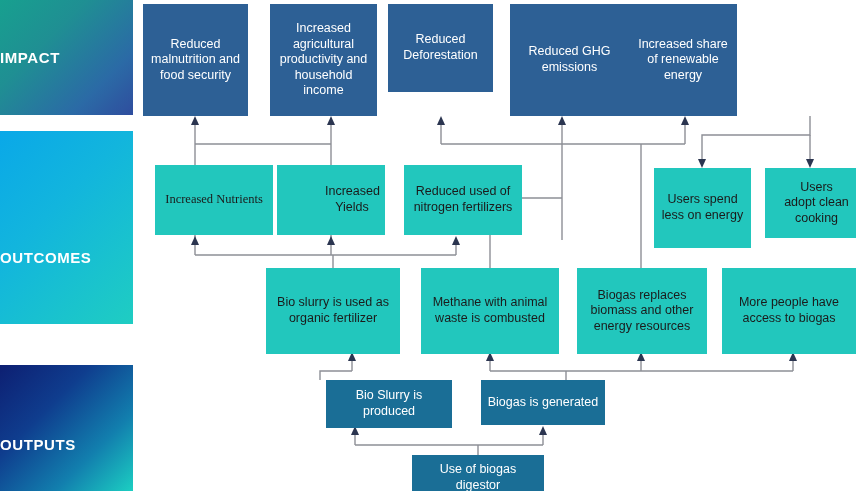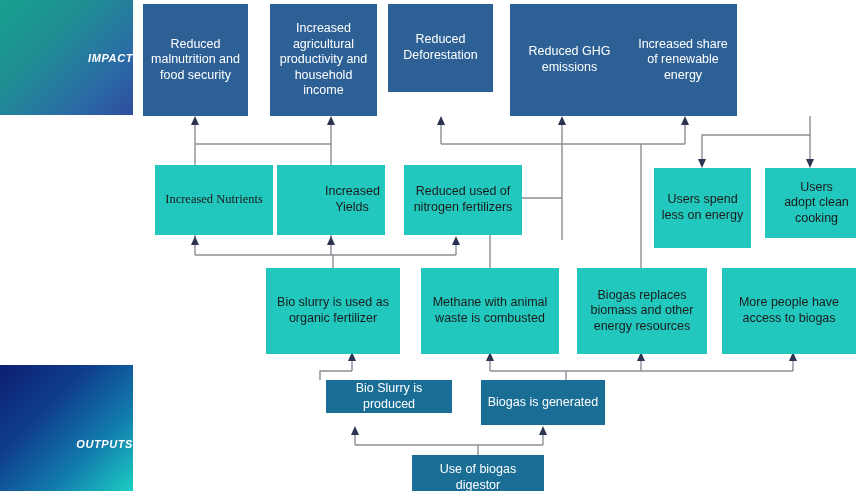--- a/index.html
+++ b/index.html
@@ -7,22 +7,22 @@
     width:860px;height:491px;
     background:#ffffff;
     font-family:"Liberation Sans",sans-serif;
     overflow:hidden;
   }
   #stage{position:relative;width:860px;height:491px;}
 
   
   .band{
     position:absolute;
-    display:flex;align-items:center;justify-content:flex-end;
-    color:#ffffff;font-weight:bold;font-size:11px;letter-spacing:.6px;font-style:italic;
+    display:flex;align-items:center;justify-content:flex-start;
+    color:#ffffff;font-weight:bold;font-size:15px;letter-spacing:.6px;
   }
   .band-impact{
     left:0;top:0;width:133px;height:115px;
     background:linear-gradient(135deg,#17a08f 0%,#1f8f93 35%,#2b6aa6 75%,#2f4d9e 100%);
   }
   .band-outcomes{
     left:0;top:131px;width:133px;height:193px;
     background:linear-gradient(135deg,#0aa8e8 0%,#12b5dd 40%,#1fcdc2 100%);
   }
   .band-outputs{
@@ -51,20 +51,23 @@
   #wires path{fill:none;stroke:#8d8f96;stroke-width:1.4;}
   #wires polygon{fill:#2b3550;}
 </style>
 </head>
 <body>
 
 <div id="stage">
 
   <div class="band band-impact">
     <div class="band-lbl">IMPACT</div>
+  </div>
+  <div class="band band-outcomes">
+    <div class="band-lbl">OUTCOMES</div>
   </div>
   <div class="band band-outputs">
     <div class="band-lbl">OUTPUTS</div>
   </div>
 
   <svg id="wires" viewBox="0 0 860 491">
 
     <path d="M195 240 L195 122"></path>
     <polygon points="195,116 191,125 199,125"></polygon>
     <path d="M331 240 L331 122"></path>
@@ -156,21 +159,21 @@
   <div class="node outcome" style="left:421px;top:268px;width:138px;height:86px;">
     <span>Methane with animal waste is combusted</span>
   </div>
   <div class="node outcome" style="left:577px;top:268px;width:130px;height:86px;">
     <span>Biogas replaces biomass and other energy resources</span>
   </div>
   <div class="node outcome" style="left:722px;top:268px;width:134px;height:86px;">
     <span>More people have access to biogas</span>
   </div>
 
-  <div class="node output" style="left:326px;top:380px;width:126px;height:33px;">
+  <div class="node output" style="left:326px;top:380px;width:126px;height:48px;">
     <span>Bio Slurry is produced</span>
   </div>
   <div class="node output" style="left:481px;top:380px;width:124px;height:45px;">
     <span>Biogas is generated</span>
   </div>
   <div class="node output" style="left:412px;top:455px;width:132px;height:45px;">
     <span>Use of biogas digestor</span>
   </div>
 
 </div>

